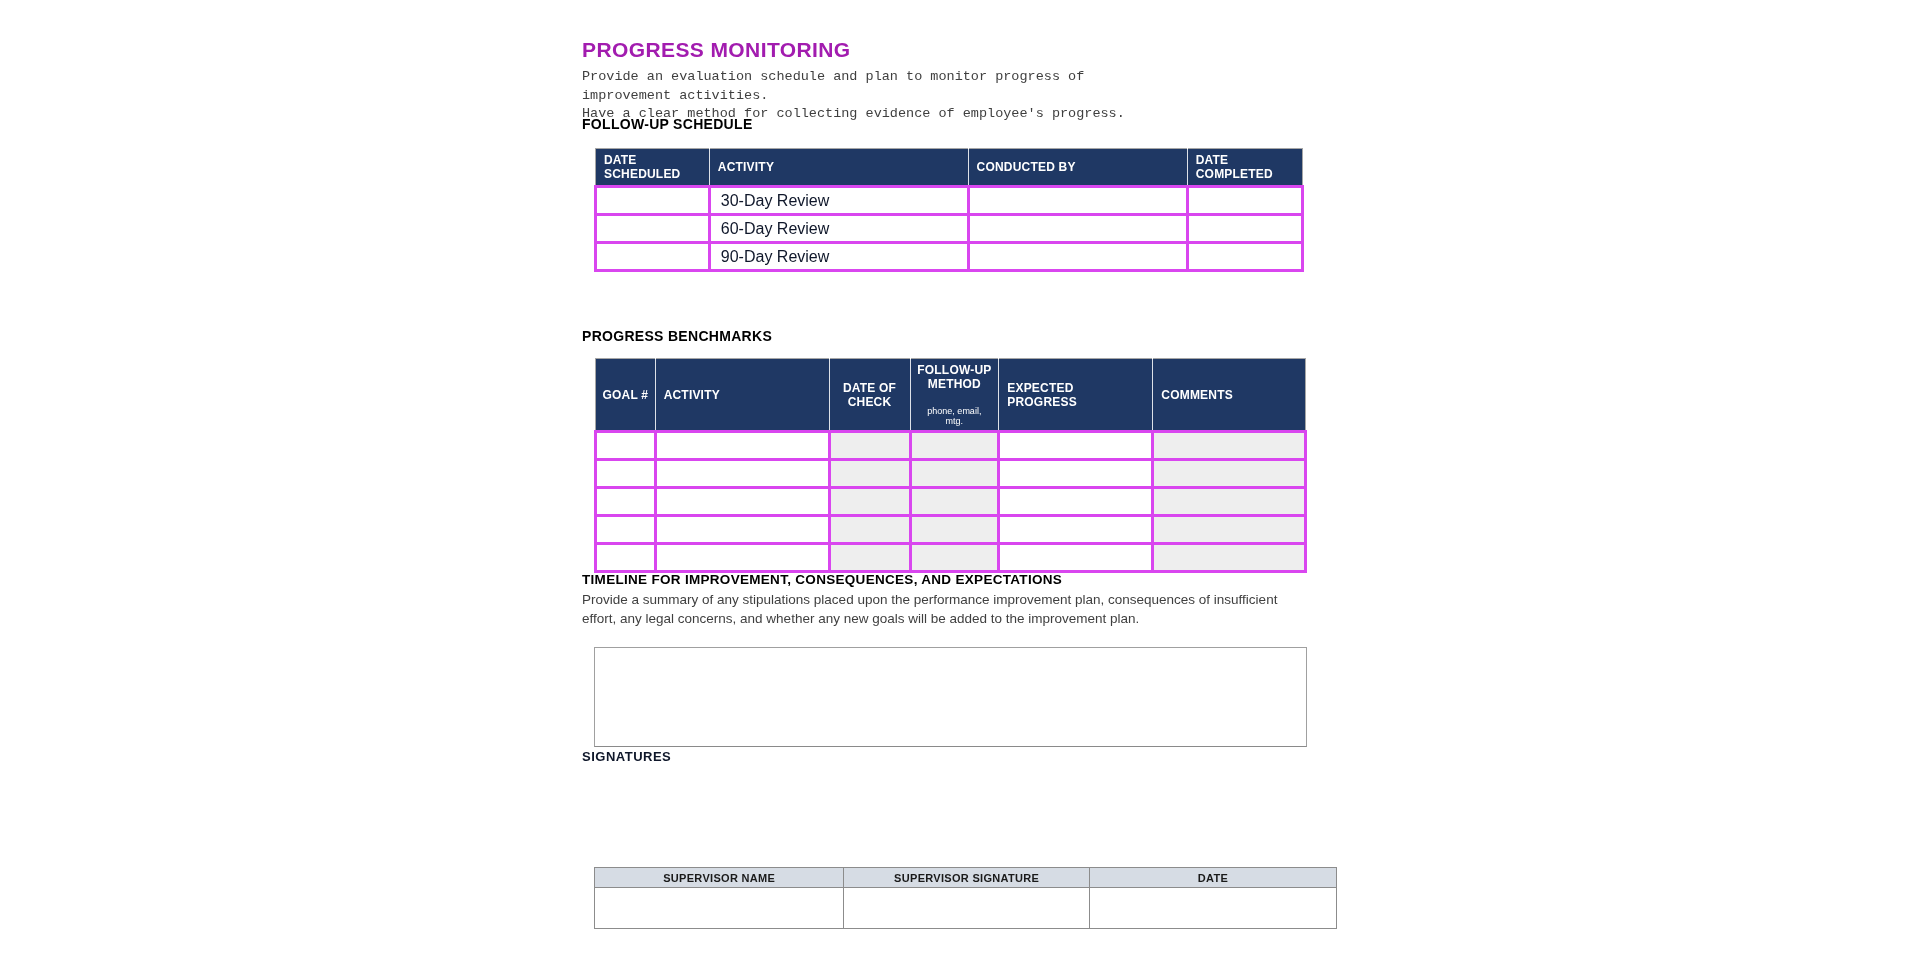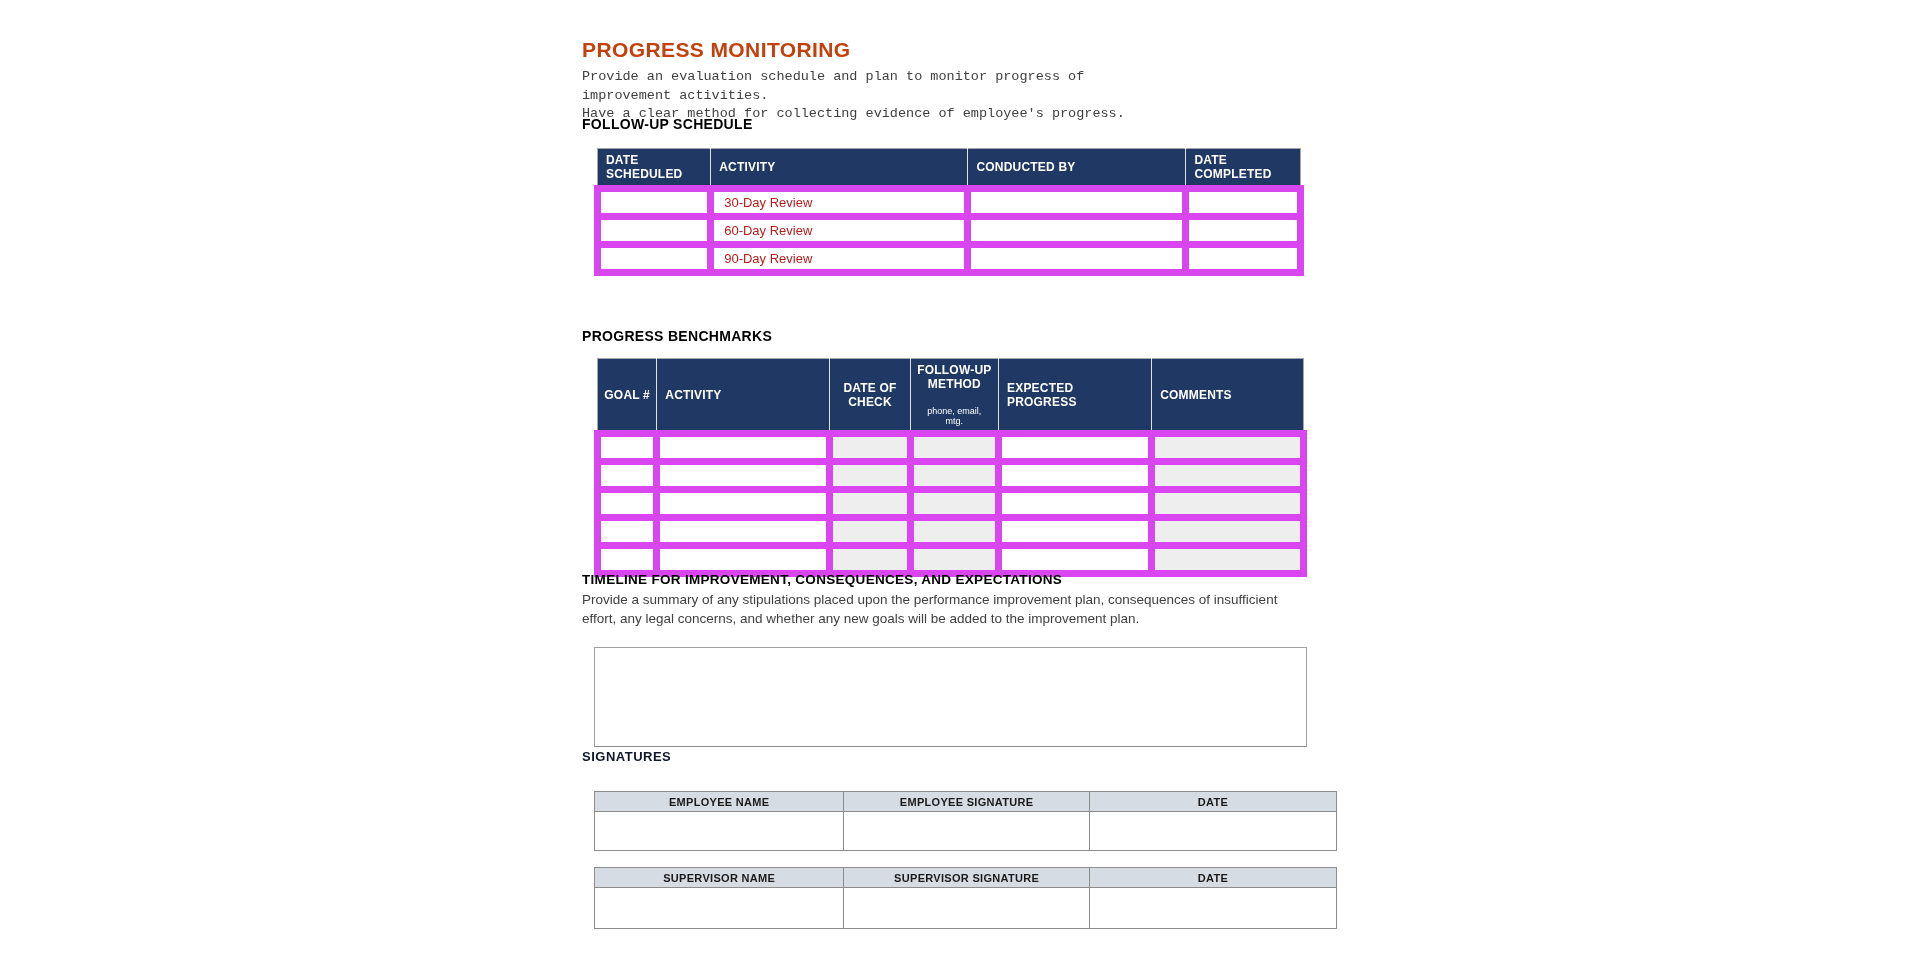--- a/index.html
+++ b/index.html
@@ -4,37 +4,37 @@
 <style>
   * { margin:0; padding:0; box-sizing:border-box; }
   html,body { background:#ffffff; }
   #page {
     position:relative; width:1920px; height:960px; background:#ffffff;
     font-family:"Liberation Sans", sans-serif; color:#3f3f3f; overflow:hidden;
   }
   .abs { position:absolute; }
 
   
-  .doc-title { left:582px; top:38px; font-size:21px; font-weight:bold; color:#c2410c; letter-spacing:.4px; }
+  .doc-title { left:582px; top:38px; font-size:21px; font-weight:bold; color:#a21caf; letter-spacing:.4px; }
   .section-h { font-size:14px; font-weight:bold; color:#000000; letter-spacing:.3px; }
   .sig-h { left:582px; top:749px; font-size:13px; font-weight:bold; color:#0f172a; letter-spacing:.5px; }
   .para { font-size:13.5px; line-height:18.5px; color:#3f3f3f; white-space:pre-line; }
 
   
   table { border-collapse:collapse; table-layout:fixed; width:100%; }
 
   
   .navy-table { border:1px solid #a6a6a6; }
   .navy-table th {
     background:#1f3864; color:#ffffff; font-size:12px; font-weight:bold;
     text-align:left; padding:4px 8px; letter-spacing:.2px; vertical-align:middle;
   }
   .navy-table th + th { border-left:1px solid rgba(255,255,255,.85); }
-  .navy-table td { border:7px solid #d946ef; background:#ffffff; height:28px;
-    font-size:13px; color:#b91c1c; padding:2px 10px; vertical-align:middle; }
+  .navy-table td { border:3px solid #d946ef; background:#ffffff; height:28px;
+    font-size:16px; color:#0f172a; padding:2px 10px; vertical-align:middle; }
   .t1 { left:594px; top:148px; width:710px;padding-left:28px; }
   .t1 th { height:23px; }
   .t2 { left:594px; top:358px; width:713px; }
   .t2 th { height:49px; }
   .t2 th.center { text-align:center; padding:4px 2px; }
   .t2 td.shade { background:#eeeeee; }
   .method-note { display:block; font-size:9px; font-weight:normal; line-height:10px;
     max-width:62px; margin:15px auto 0; letter-spacing:0; }
 
   
@@ -169,41 +169,20 @@
 
   <div class="abs section-h" style="left:582px; top:572px; font-size:13.5px;">TIMELINE FOR IMPROVEMENT, CONSEQUENCES, AND EXPECTATIONS</div>
 
   <div class="abs para" style="left:582px; top:591px; width:720px;">Provide a summary of any stipulations placed upon the performance improvement plan, consequences of insufficient
 effort, any legal concerns, and whether any new goals will be added to the improvement plan.</div>
 
   <div class="abs timeline-box"></div>
 
   <div class="abs sig-h">SIGNATURES</div>
 
-  <table class="abs sig-table sig-emp">
-    <colgroup>
-        <col style="width:33.6%">
-        <col style="width:33.1%">
-        <col style="width:33.3%">
-      </colgroup>
-    <thead>
-      <tr>
-        <th>EMPLOYEE NAME</th>
-        <th>EMPLOYEE SIGNATURE</th>
-        <th>DATE</th>
-      </tr>
-    </thead>
-    <tbody>
-      <tr>
-        <td></td>
-        <td></td>
-        <td></td>
-      </tr>
-    </tbody>
-  </table>
 
   <table class="abs sig-table sig-sup">
     <colgroup>
         <col style="width:33.6%">
         <col style="width:33.1%">
         <col style="width:33.3%">
       </colgroup>
     <thead>
       <tr>
         <th>SUPERVISOR NAME</th>

